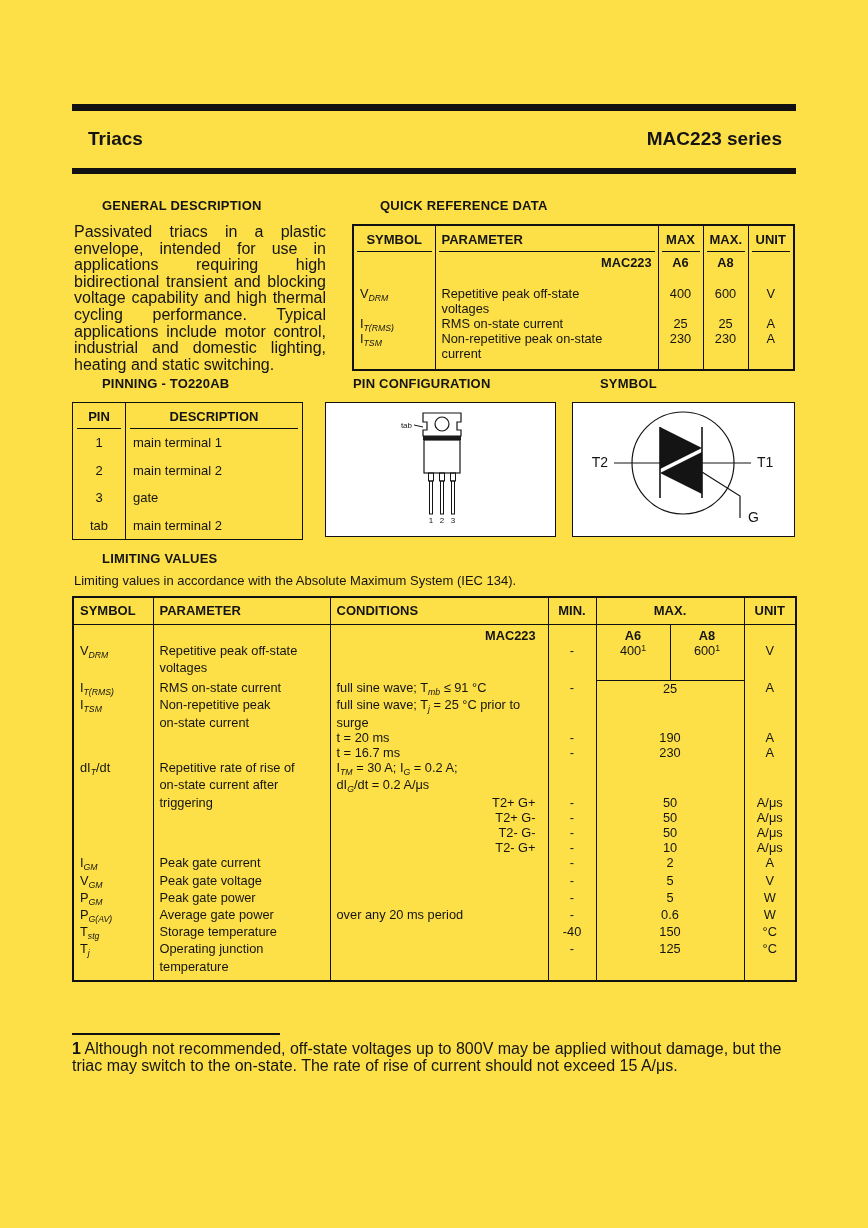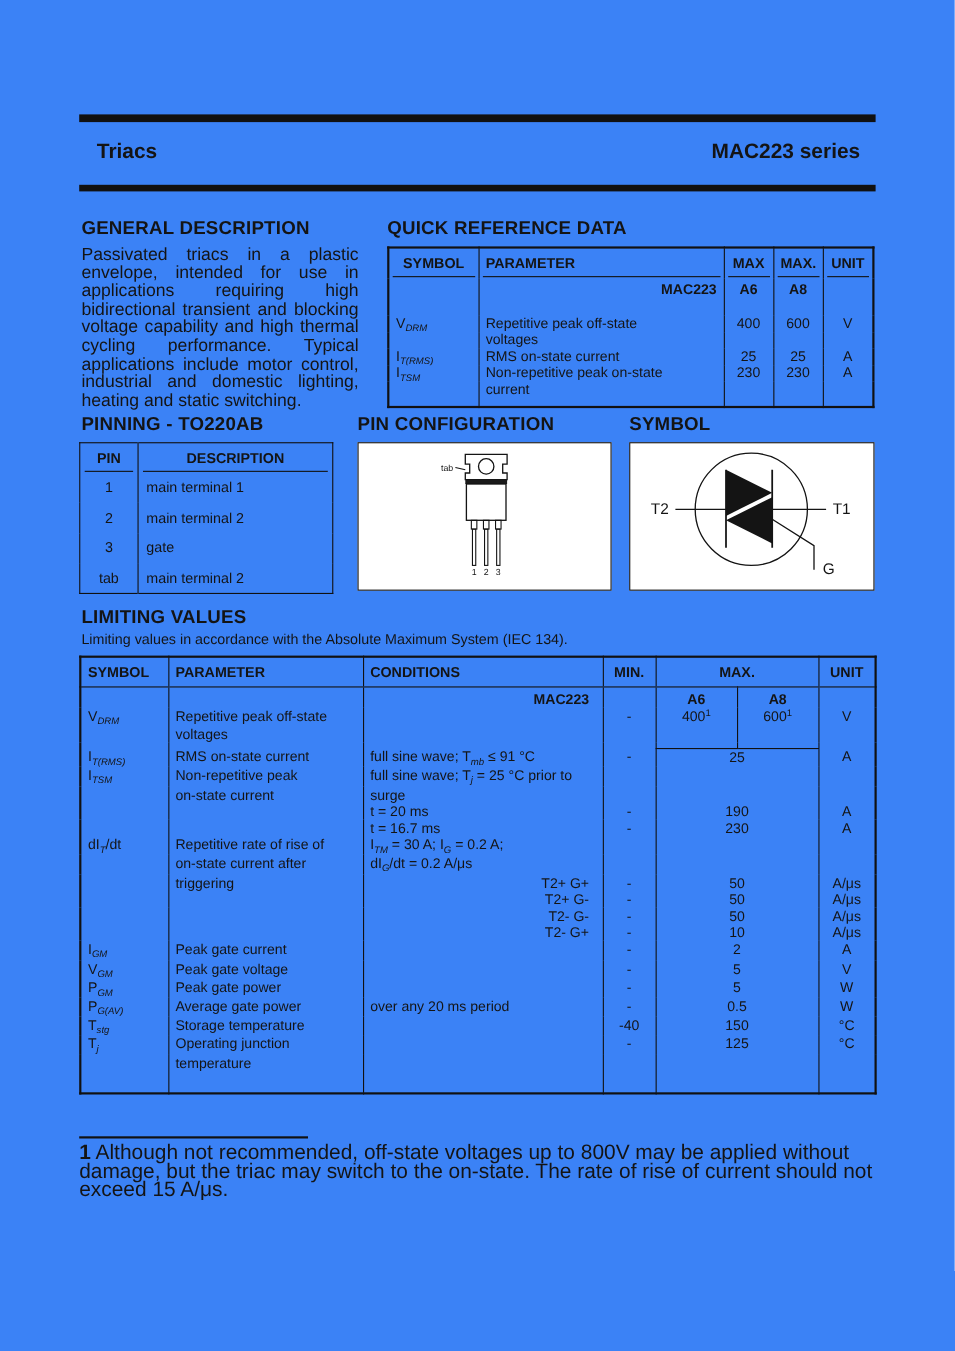--- a/index.html
+++ b/index.html
@@ -1,33 +1,33 @@
 <!DOCTYPE html>
 <html><head>
 <meta charset="utf-8">
 <style>
   * { box-sizing: border-box; margin: 0; padding: 0; }
   html,body { background:#fff; }
   .page {
     position: relative;
     width: 868px; height: 1228px;
-    background: #3b82f6;
+    background: #fde047;
     color: #141414;
     font-family: "Liberation Sans", sans-serif;
     overflow: hidden;
   }
   .abs { position: absolute; }
   .rule { background: #111; }
 
   .doc-header {
     display: flex; justify-content: space-between; align-items: baseline;
     font-size: 19px; font-weight: bold; padding: 0 14px 0 16px;
   }
 
-  h2.sec { font-size: 17px; font-weight: bold; letter-spacing: 0.2px; white-space: nowrap; }
+  h2.sec { font-size: 13px; font-weight: bold; letter-spacing: 0.2px; white-space: nowrap; margin-left: 28px; }
 
   .para { font-size: 16px; line-height: 16.6px; text-align: justify; }
 
   sub { font-size: 68%; vertical-align: baseline; position: relative; top: 0.35em; font-style: italic; }
   sup { font-size: 68%; vertical-align: baseline; position: relative; top: -0.45em; }
 
   table { border-collapse: collapse; table-layout: fixed; }
   td, th { vertical-align: top; overflow: hidden; }
 
   
@@ -67,24 +67,24 @@
   }
   .lv thead th.center { text-align: center; padding: 0 2px; }
   .lv td { padding: 0 6px; line-height: 15.2px; }
   .c-param, .c-cond, .c-min, .c-max, .c-a6, .c-unit { border-left: 1.2px solid #111; }
   .c-a8 { border-left: 1.2px solid #111; }
   .c-min, .c-max, .c-a6, .c-a8, .c-unit { text-align: center; padding: 0 2px; }
   .c-cond.right { text-align: right; padding-right: 12px; }
   .boxend { border-bottom: 1.6px solid #111; }
   .lv tr.spacer td { padding: 0; line-height: 0; }
   .lv tbody tr:first-child td { padding-top: 3px; }
-  .lv tbody tr:last-child td { padding-bottom: 19px; }
+  .lv tbody tr:last-child td { padding-bottom: 6px; }
 
   
-  .footnote { font-size: 19px; line-height: 16.5px; }
+  .footnote { font-size: 16px; line-height: 16.5px; }
 </style>
 </head>
 <body>
 
 <div class="page">
 
   <div class="abs rule" style="left:72px; top:104px; width:724px; height:7px;"></div>
   <div class="abs doc-header" style="left:72px; top:128px; width:724px;">
     <span>Triacs</span>
     <span>MAC223 series</span>
@@ -421,21 +421,21 @@
           <td class="c-cond"></td>
           <td class="c-min">-</td>
           <td class="c-max" colspan="2">5</td>
           <td class="c-unit">W</td>
         </tr>
         <tr>
           <td class="c-sym">P<sub>G(AV)</sub></td>
           <td class="c-param">Average gate power</td>
           <td class="c-cond">over any 20 ms period</td>
           <td class="c-min">-</td>
-          <td class="c-max" colspan="2">0.5</td>
+          <td class="c-max" colspan="2">0.6</td>
           <td class="c-unit">W</td>
         </tr>
         <tr>
           <td class="c-sym">T<sub>stg</sub></td>
           <td class="c-param">Storage temperature</td>
           <td class="c-cond"></td>
           <td class="c-min">-40</td>
           <td class="c-max" colspan="2">150</td>
           <td class="c-unit">°C</td>
         </tr>

